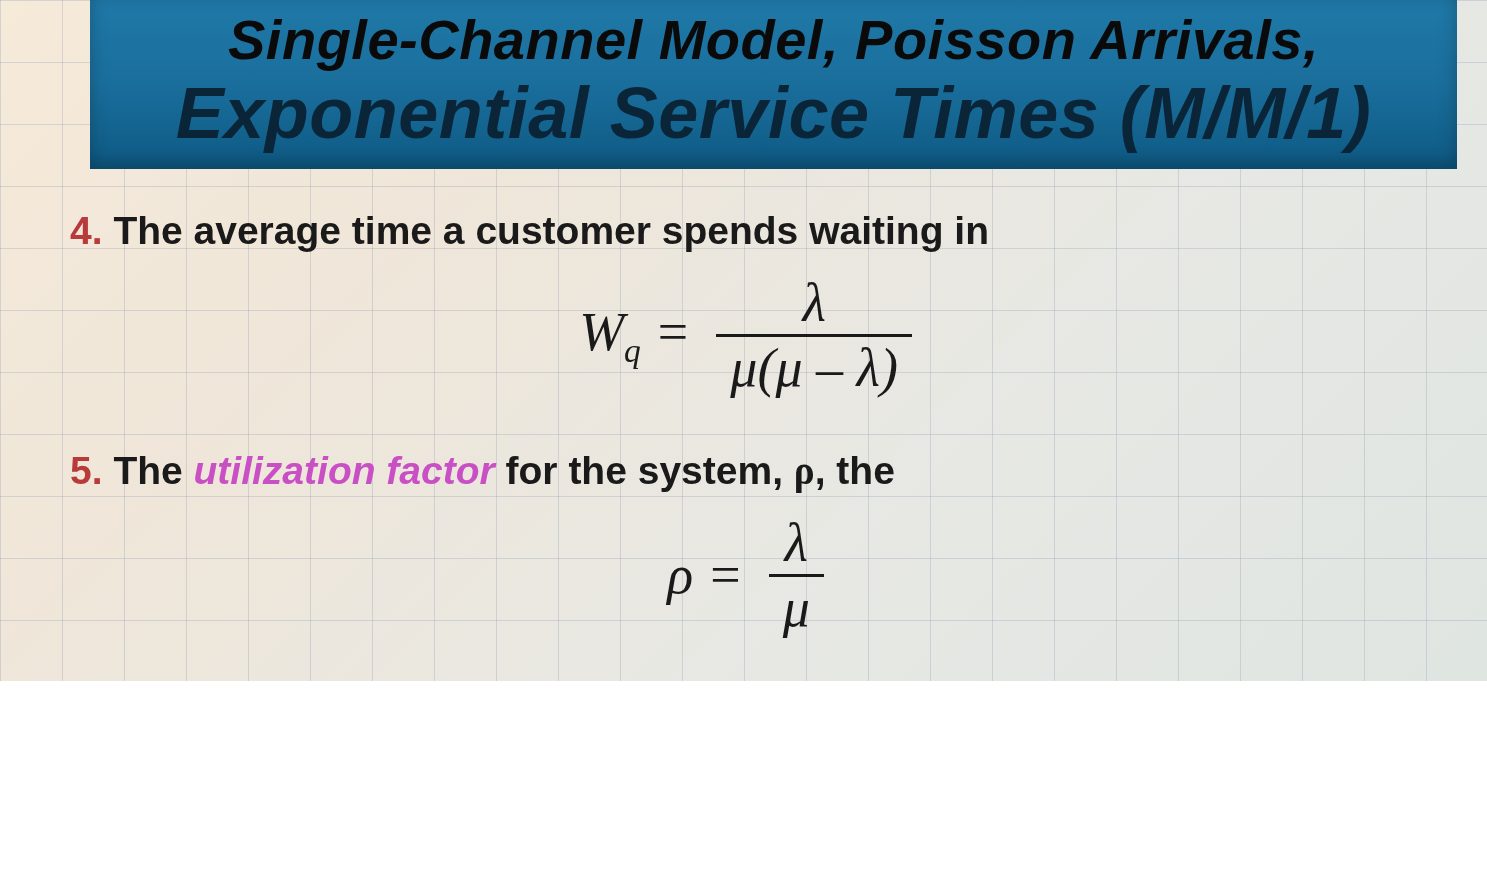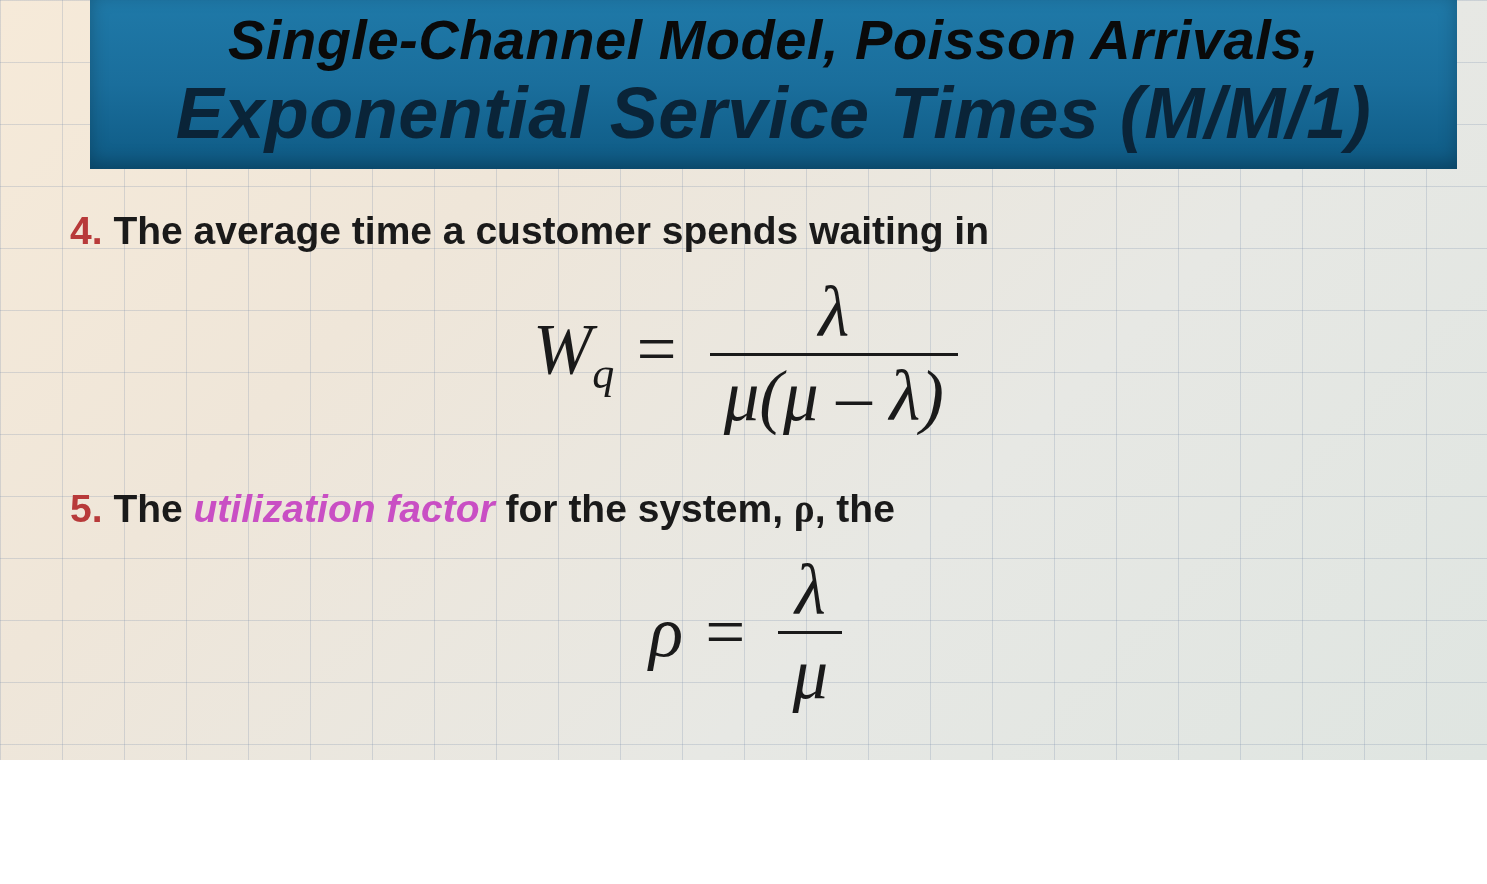--- a/index.html
+++ b/index.html
@@ -6,21 +6,21 @@
   html, body {
     margin: 0;
     padding: 0;
     width: 1487px;
     height: 884px;
     overflow: hidden;
     font-family: Arial, Helvetica, sans-serif;
   }
   .slide {
     width: 1487px;
-    height: 760px;
+    height: 681px;
     position: relative;
     background:
       repeating-linear-gradient(to right, rgba(120,140,170,0.25) 0 1px, transparent 1px 62px),
       repeating-linear-gradient(to bottom, rgba(120,140,170,0.25) 0 1px, transparent 1px 62px),
       linear-gradient(135deg, #f6ead9 0%, #efe6d9 30%, #e7e8e4 65%, #dfe5e1 100%);
     padding: 0 40px 0 60px;
   }
   .title-bar {
     background: linear-gradient(180deg, #1f79a8 0%, #1a6e9c 50%, #0e5a84 100%);
     margin: 0 -10px 40px 30px;
@@ -52,21 +52,21 @@
     color: #1a1a1a;
     line-height: 1.15;
   }
   .num { color: #b83a3a; }
   .highlight-red { color: #c23b3b; font-style: italic; }
   .highlight-mag { color: #c94fc4; font-style: italic; }
   .sym-sub { font-style: italic; }
   sub { font-size: 0.62em; font-style: italic; }
   .formula {
     text-align: center;
-    font-size: 71px;
+    font-size: 54px;
     font-style: italic;
     font-family: Georgia, 'Times New Roman', serif;
     color: #1a1a1a;
     margin: 18px auto 10px auto;
   }
   .frac {
     display: inline-block;
     vertical-align: middle;
     text-align: center;
     margin: 0 6px;

